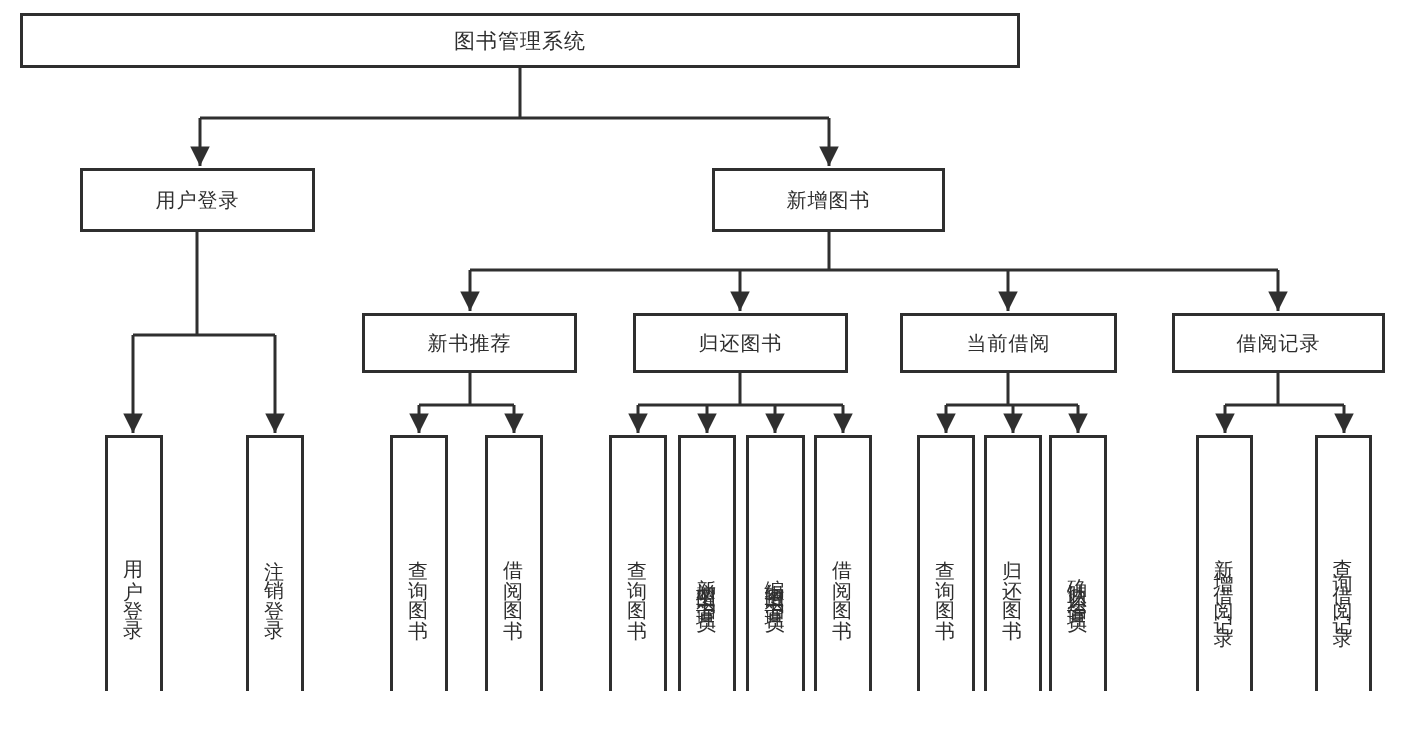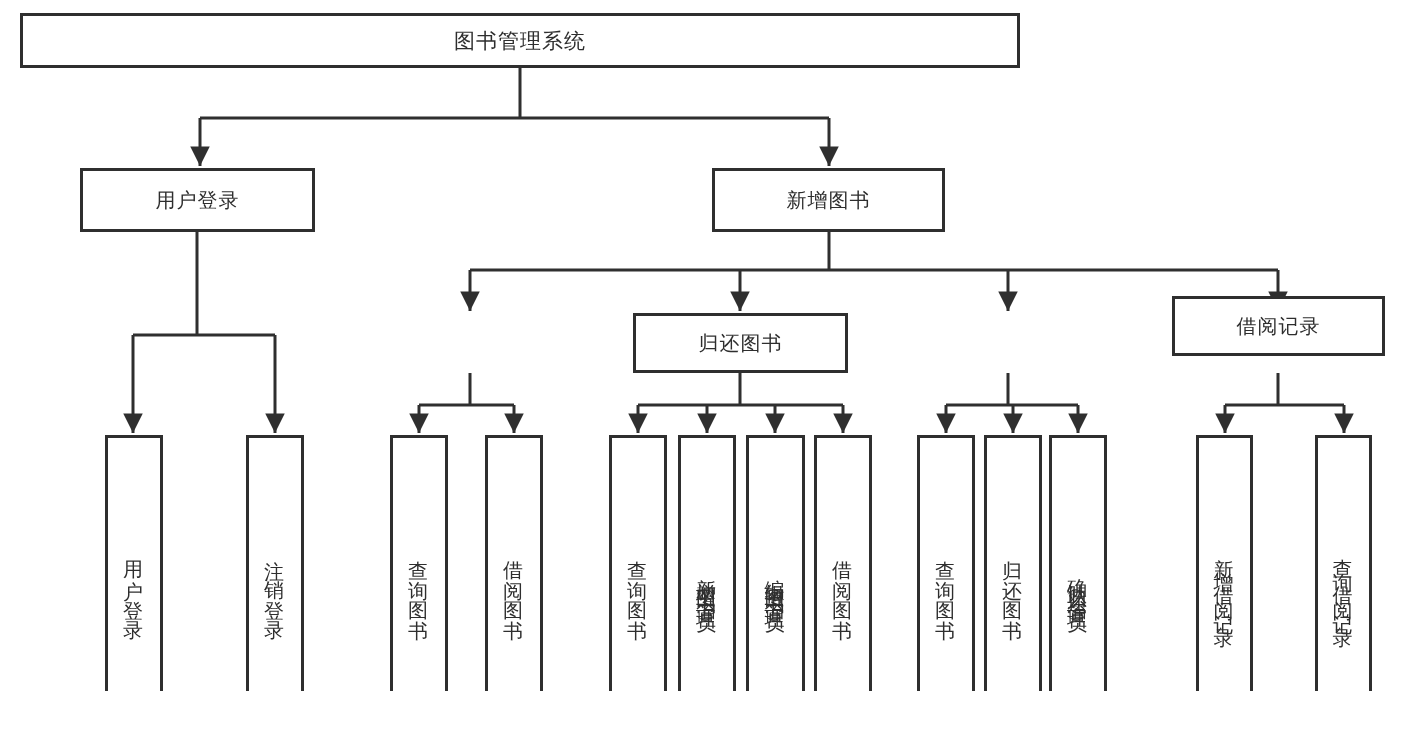--- a/index.html
+++ b/index.html
@@ -96,22 +96,24 @@
       <line x1="1225" y1="405" x2="1225" y2="433" marker-end="url(#arr)"></line>
       <line x1="1344" y1="405" x2="1344" y2="433" marker-end="url(#arr)"></line>
     </g>
   </svg>
 
   <div class="box root" style="left:20px; top:13px; width:1000px; height:55px;">图书管理系统</div>
 
   <div class="box" style="left:80px; top:168px; width:235px; height:64px;">用户登录</div>
   <div class="box" style="left:712px; top:168px; width:233px; height:64px;">新增图书</div>
 
+  <div class="box" style="left:362px; top:313px; width:215px; height:60px;">新书推荐</div>
   <div class="box" style="left:633px; top:313px; width:215px; height:60px;">归还图书</div>
-  <div class="box" style="left:1172px; top:296px; width:213px; height:60px;">借阅记录</div>
+  <div class="box" style="left:900px; top:313px; width:217px; height:60px;">当前借阅</div>
+  <div class="box" style="left:1172px; top:313px; width:213px; height:60px;">借阅记录</div>
 
   <div class="box v" style="left:105px; top:435px; width:58px; height:300px;">用户登录</div>
   <div class="box v" style="left:246px; top:435px; width:58px; height:300px;">注销登录</div>
 
   <div class="box v" style="left:390px; top:435px; width:58px; height:300px;">查询图书</div>
   <div class="box v" style="left:485px; top:435px; width:58px; height:300px;">借阅图书</div>
 
   <div class="box v" style="left:609px; top:435px; width:58px; height:300px;">查询图书</div>
   <div class="box v dense" style="left:678px; top:435px; width:58px; height:300px;">新增图书（管理员）</div>
   <div class="box v dense" style="left:746px; top:435px; width:59px; height:300px;">编辑图书（管理员）</div>

